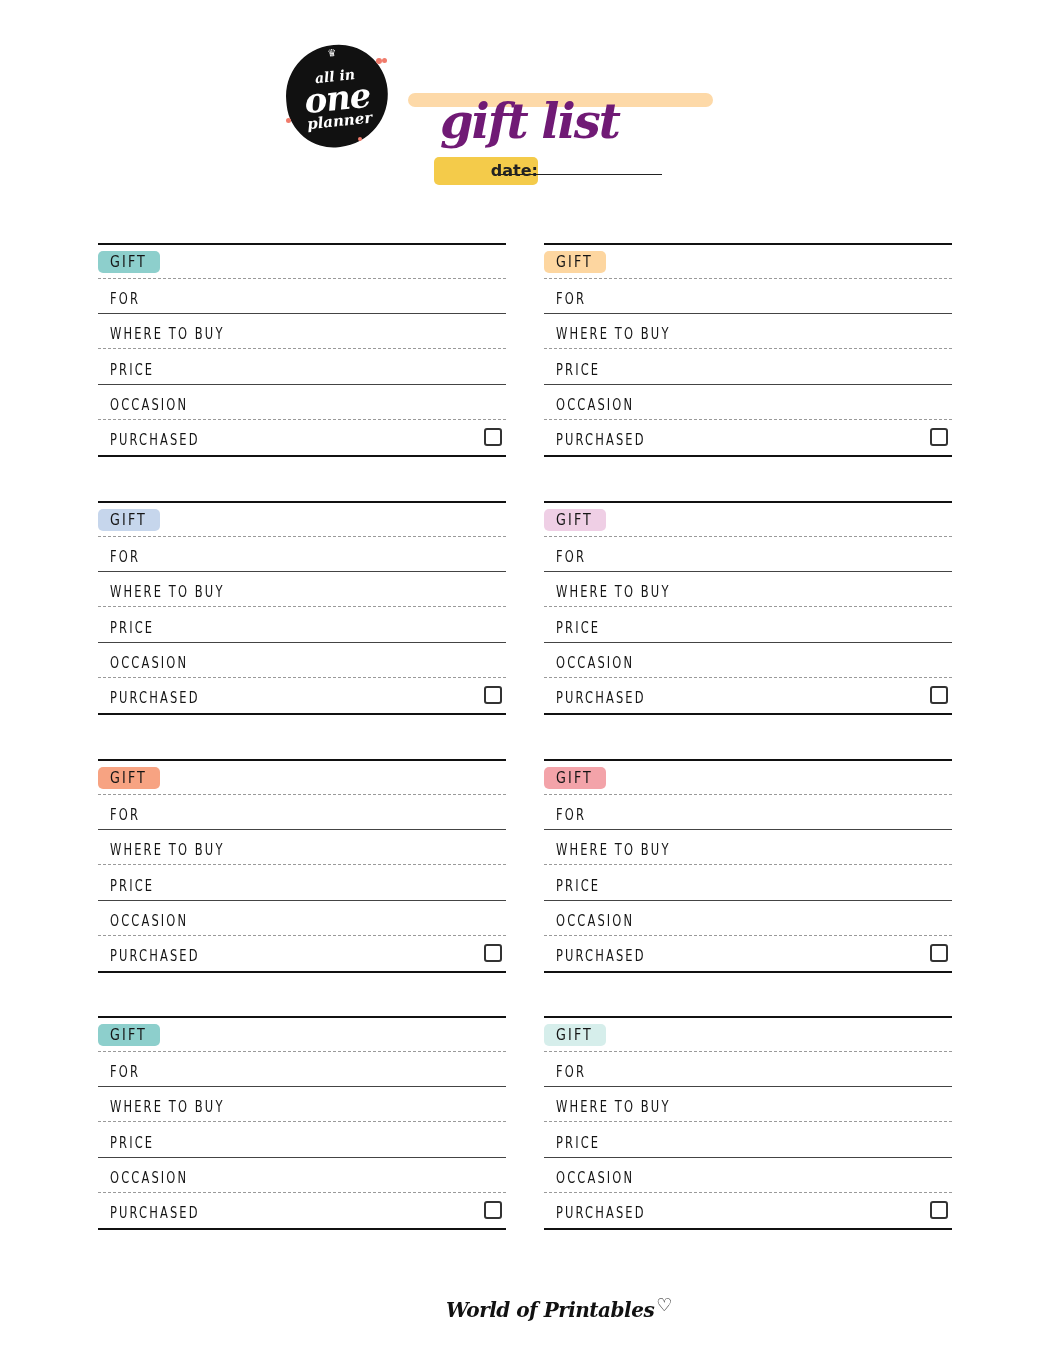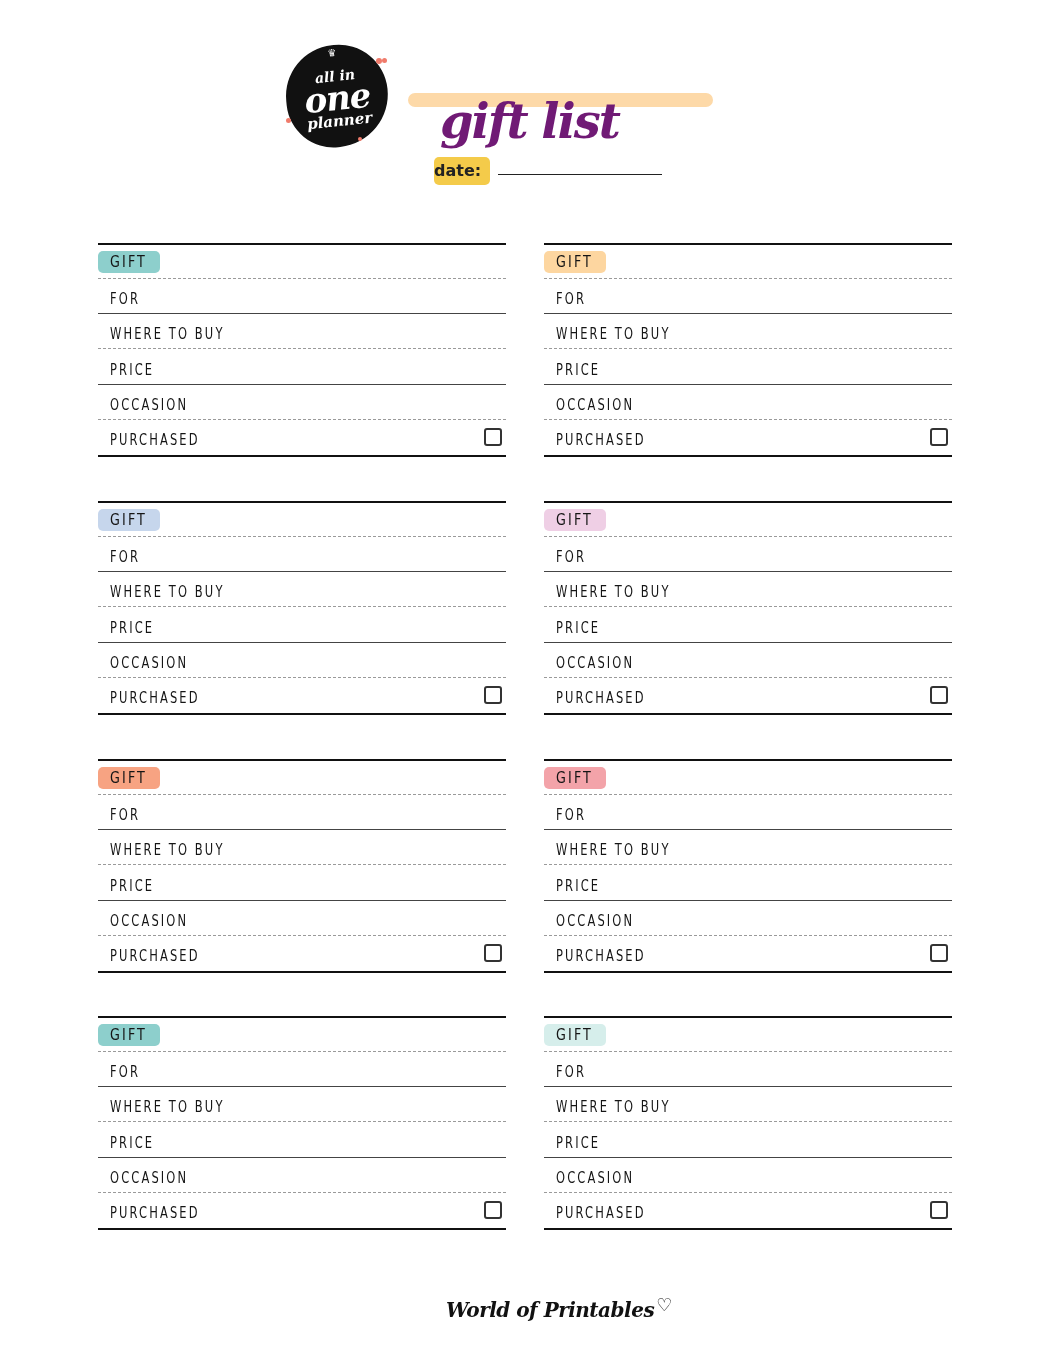--- a/index.html
+++ b/index.html
@@ -8,21 +8,21 @@
   .logo { position: absolute; left: 286px; top: 45px; width: 102px; height: 102px; border-radius: 50% 48% 52% 46%; background: #111; color: #fff; display: flex; flex-direction: column; align-items: center; justify-content: center; transform: rotate(-6deg); }
   .logo .l1 { font-family: "DejaVu Serif", serif; font-style: italic; font-size: 14px; font-weight: bold; line-height: 14px; margin-top: 6px; }
   .logo .l2 { font-family: "DejaVu Serif", serif; font-style: italic; font-size: 34px; font-weight: bold; line-height: 30px; letter-spacing: -1px; }
   .logo .l3 { font-family: "DejaVu Serif", serif; font-style: italic; font-size: 15px; font-weight: bold; line-height: 16px; }
   .logo .crown { position: absolute; top: 2px; left: 46px; font-size: 10px; color: #fff; }
   .logo-deco { position: absolute; width: 6px; height: 6px; border-radius: 50%; background: #f07b6b; }
 
   .title-bar { position: absolute; left: 408px; top: 93px; width: 305px; height: 14px; border-radius: 7px; background: #fdd9a8; }
   .title { position: absolute; left: 440px; top: 42px; font-family: "DejaVu Serif", serif; font-style: italic; font-weight: bold; font-size: 48px; line-height: 80px; letter-spacing: -2px; color: #701a75; margin-top: 39px; }
 
-  .date-badge { position: absolute; left: 434px; top: 157px; width: 56px; height: 28px; border-radius: 5px; background: #f4cb4a; font-size: 16px; font-weight: bold; line-height: 28px; text-align: left; color: #222; }
+  .date-badge { position: absolute; left: 434px; top: 157px; width: 56px; height: 28px; border-radius: 5px; background: #f4cb4a; font-size: 16px; font-weight: bold; line-height: 28px; text-align: right; color: #222; padding-left: 48px; }
   .date-line { position: absolute; left: 498px; top: 174px; width: 164px; height: 0; border-top: 1.5px solid #222; }
 
   .card { position: absolute; width: 408px; height: 214px; }
   .card .top { position: absolute; left: 0; top: 0; width: 100%; border-top: 2.5px solid #111; }
   .card .bot { position: absolute; left: 0; top: 212px; width: 100%; border-top: 2.5px solid #111; }
   .row { position: absolute; left: 0; width: 100%; height: 35px; }
   .row.dash { border-bottom: 1px dashed #9a9a9a; }
   .row.solid { border-bottom: 1.5px solid #444; }
   .row .lbl { position: absolute; left: 12px; bottom: 5px; font-family: "DejaVu Sans Condensed", "DejaVu Sans", sans-serif; font-size: 15px; letter-spacing: 2.5px; color: #151515; transform: scaleX(0.85); transform-origin: left bottom; }
   .row .badge { position: absolute; left: 0; top: 8px; width: 62px; height: 22px; border-radius: 5px; }

